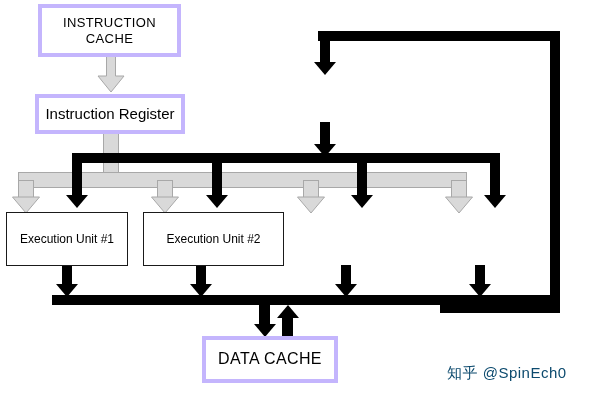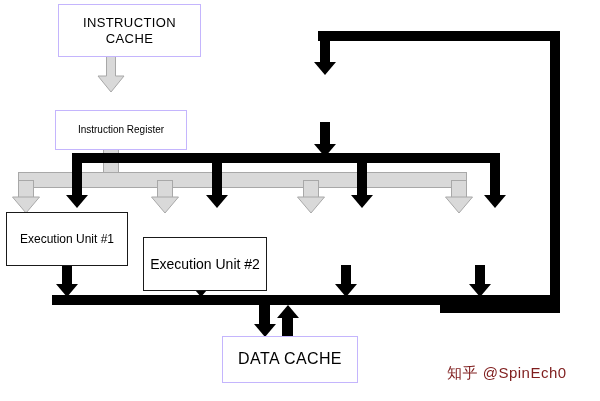--- a/index.html
+++ b/index.html
@@ -20,21 +20,21 @@
     box-sizing:border-box;
     background:#ffffff;
     display:flex;
     align-items:center;
     justify-content:center;
     text-align:center;
     color:#000000;
     line-height:1.18;
     z-index:40;
   }
-  .box-thin{border:1px solid #c4b5fd;margin-left:20px;}
+  .box-thin{border:4px solid #c4b5fd;}
   .box-dark{border:1px solid #1a1a1a;}
 
   
   .shaft{position:absolute;}
   .blk{background:#000000;}
   .gry{background:#d9d9d9;border:1px solid #a8a8a8;box-sizing:border-box;}
 
   
   .head{position:absolute;width:0;height:0;}
   .head-down-blk{
@@ -46,21 +46,21 @@
     border-left:11px solid transparent;
     border-right:11px solid transparent;
     border-bottom:13px solid #000000;
   }
 
   
   .gsvg{position:absolute;}
 
   .wm{
     position:absolute;
-    color:#7f1d1d;
+    color:#0c4a6e;
     font-size:15px;
     letter-spacing:.5px;
     white-space:nowrap;
     user-select:none;
   }
 </style>
 </head>
 <body>
 
 <div id="canvas">
@@ -135,30 +135,30 @@
   <div class="head head-up-blk" style="left:277px;top:305px;"></div>
   <div class="shaft blk" style="left:282px;top:317px;width:11px;height:22px;"></div>
 
   <div class="box box-thin" style="left:38px;top:4px;width:143px;height:53px;font-size:13px;letter-spacing:.4px;">
     <span>
       <span>INSTRUCTION</span><br>
       <span>CACHE</span>
     </span>
   </div>
 
-  <div class="box box-thin" style="left:35px;top:110px;width:132px;height:40px;font-size:10px;">
+  <div class="box box-thin" style="left:35px;top:94px;width:150px;height:40px;font-size:15px;">
     <span>Instruction Register</span>
   </div>
 
 
   <div class="box box-dark" style="left:6px;top:212px;width:122px;height:54px;font-size:12px;">
     <span>Execution Unit #1</span>
   </div>
 
-  <div class="box box-dark" style="left:143px;top:212px;width:124px;height:54px;font-size:14px;margin-top:25px;">
+  <div class="box box-dark" style="left:143px;top:212px;width:141px;height:54px;font-size:12px;">
     <span>Execution Unit #2</span>
   </div>
 
 
 
   <div class="box box-thin" style="left:202px;top:336px;width:136px;height:47px;font-size:16px;letter-spacing:.4px;">
     <span>DATA CACHE</span>
   </div>
 
   <div class="wm" style="left:447px;top:364px;">知乎 @SpinEch0</div>

